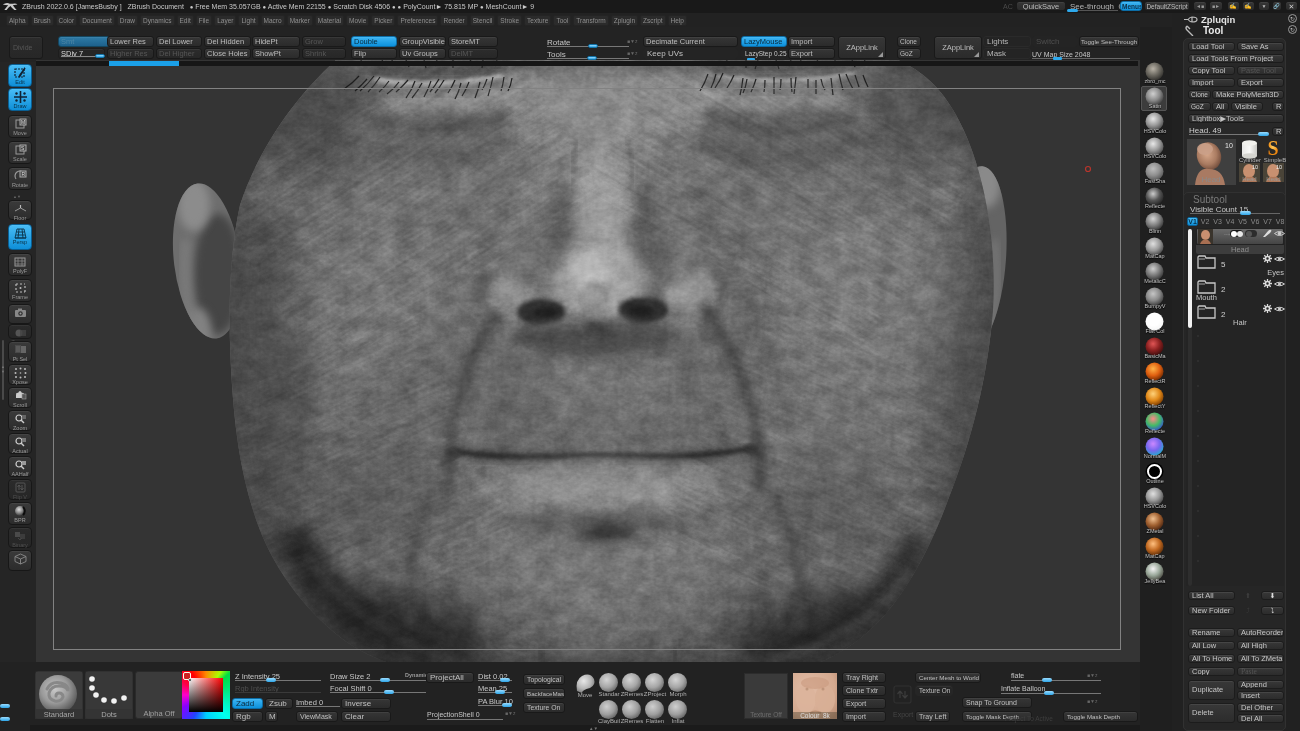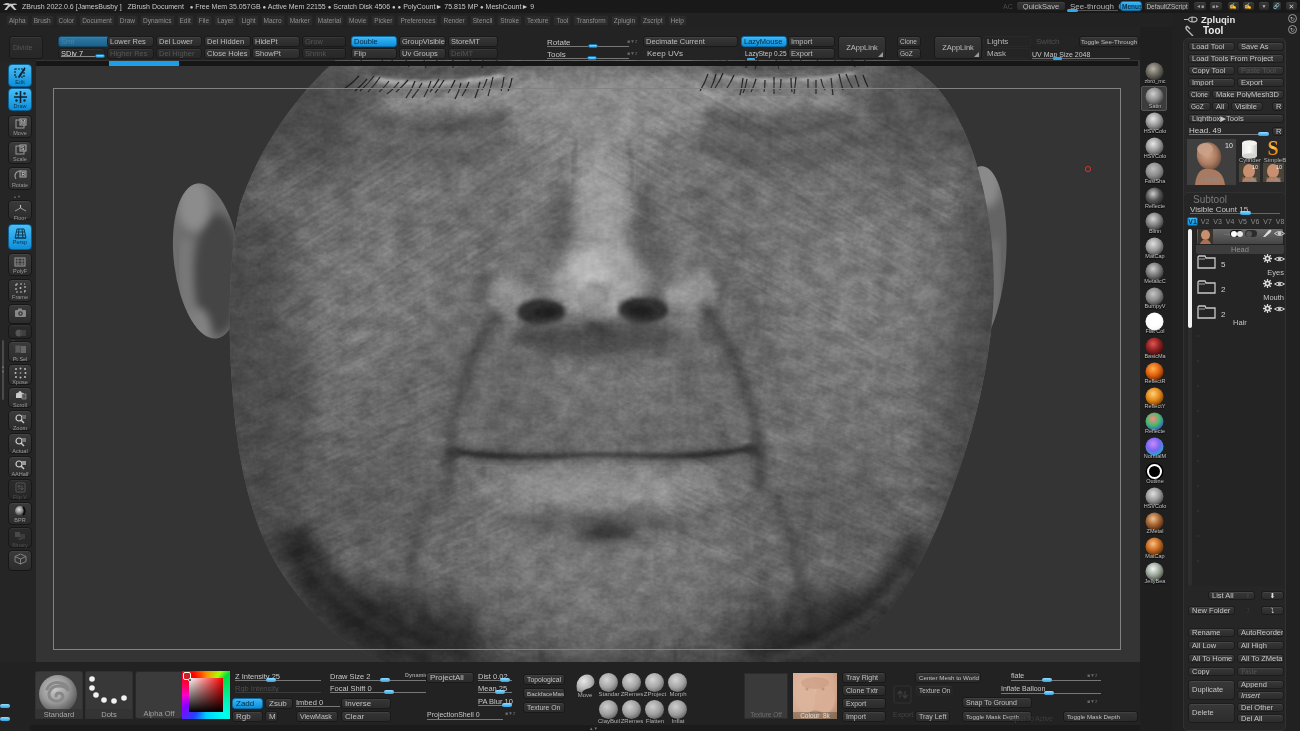--- a/index.html
+++ b/index.html
@@ -931,21 +931,21 @@
       </svg>
       <svg class="abs" style="left:1274px;top:255px" width="11" height="8" viewBox="0 0 11 8">
         <path d="M0.5 4 Q5.5 0.5 10.5 4 Q5.5 7.5 0.5 4 Z" fill="none" stroke="#ccc" stroke-width="1"></path>
         <circle cx="5.5" cy="4" r="1.6" fill="#ccc"></circle>
       </svg>
       <svg class="abs" style="left:1197px;top:279px" width="19" height="15" viewBox="0 0 19 15">
         <path d="M1 3 L1 14 L18 14 L18 4 L9 4 L8 2 L2 2 Z" fill="none" stroke="#c8c8c8" stroke-width="1.3"></path>
         <path d="M2 5 h6" stroke="#c8c8c8" stroke-width="0.8"></path>
       </svg>
       <div class="txt" style="left:1221px;top:285px;color:#d0d0d0;font-size:8px">2</div>
-      <div class="abs" style="left:1196px;top:293px;width:88px;text-align:right;color:#c5c5c5;font-size:7.5px">Mouth</div>
+      <div class="abs" style="left:1196px;top:293px;width:88px;text-align:left;color:#c5c5c5;font-size:7.5px">Mouth</div>
       <svg class="abs" style="left:1263px;top:279px" width="9" height="9" viewBox="0 0 9 9">
         <circle cx="4.5" cy="4.5" r="2" fill="none" stroke="#ddd" stroke-width="1.5"></circle>
         <g stroke="#ddd" stroke-width="1.3">
           <path d="M4.5 0 v2 M4.5 7 v2 M0 4.5 h2 M7 4.5 h2 M1.3 1.3 l1.4 1.4 M6.3 6.3 l1.4 1.4 M7.7 1.3 l-1.4 1.4 M2.7 6.3 l-1.4 1.4"></path>
         </g>
       </svg>
       <svg class="abs" style="left:1274px;top:280px" width="11" height="8" viewBox="0 0 11 8">
         <path d="M0.5 4 Q5.5 0.5 10.5 4 Q5.5 7.5 0.5 4 Z" fill="none" stroke="#ccc" stroke-width="1"></path>
         <circle cx="5.5" cy="4" r="1.6" fill="#ccc"></circle>
       </svg>
@@ -968,37 +968,37 @@
       <div class="abs" style="left:1197px;top:335px;width:2px;height:2px;background:#2e2e2e"></div>
       <div class="abs" style="left:1197px;top:360px;width:2px;height:2px;background:#2e2e2e"></div>
       <div class="abs" style="left:1197px;top:385px;width:2px;height:2px;background:#2e2e2e"></div>
       <div class="abs" style="left:1197px;top:410px;width:2px;height:2px;background:#2e2e2e"></div>
       <div class="abs" style="left:1197px;top:435px;width:2px;height:2px;background:#2e2e2e"></div>
       <div class="abs" style="left:1197px;top:460px;width:2px;height:2px;background:#2e2e2e"></div>
       <div class="abs" style="left:1197px;top:485px;width:2px;height:2px;background:#2e2e2e"></div>
       <div class="abs" style="left:1197px;top:510px;width:2px;height:2px;background:#2e2e2e"></div>
       <div class="abs" style="left:1197px;top:535px;width:2px;height:2px;background:#2e2e2e"></div>
       <div class="abs" style="left:1197px;top:560px;width:2px;height:2px;background:#2e2e2e"></div>
-      <div class="abs" style="left:1188px;top:591px;width:47px;height:9px;background:linear-gradient(#383838,#2c2c2c);border:1px solid #1c1c1c;border-radius:3px;color:#c6c6c6;font-size:7.5px;line-height:7px;padding:0 3px;white-space:nowrap;overflow:hidden;box-shadow:inset 0 1px 0 rgba(255,255,255,.07);margin-left:20px;">List All</div>
+      <div class="abs" style="left:1188px;top:591px;width:47px;height:9px;background:linear-gradient(#383838,#2c2c2c);border:1px solid #1c1c1c;border-radius:3px;color:#c6c6c6;font-size:7.5px;line-height:7px;padding:0 3px;white-space:nowrap;overflow:hidden;box-shadow:inset 0 1px 0 rgba(255,255,255,.07);">List All</div>
       <div class="abs" style="left:1241px;top:591px;width:14px;height:9px;text-align:center;color:#3e3e3e;font-size:7px;line-height:9px">⬆</div>
       <div class="abs" style="left:1261px;top:591px;width:23px;height:9px;background:linear-gradient(#383838,#2c2c2c);border:1px solid #1c1c1c;border-radius:3px;color:#c6c6c6;font-size:7.5px;line-height:7px;padding:0 3px;white-space:nowrap;overflow:hidden;box-shadow:inset 0 1px 0 rgba(255,255,255,.07);text-align:center;color:#ddd;font-size:7px">⬇</div>
       <div class="abs" style="left:1188px;top:606px;width:47px;height:9px;background:linear-gradient(#383838,#2c2c2c);border:1px solid #1c1c1c;border-radius:3px;color:#c6c6c6;font-size:7.5px;line-height:7px;padding:0 3px;white-space:nowrap;overflow:hidden;box-shadow:inset 0 1px 0 rgba(255,255,255,.07);">New Folder</div>
       <div class="abs" style="left:1241px;top:606px;width:14px;height:9px;text-align:center;color:#3e3e3e;font-size:7px;line-height:9px">⤴</div>
       <div class="abs" style="left:1261px;top:606px;width:23px;height:9px;background:linear-gradient(#383838,#2c2c2c);border:1px solid #1c1c1c;border-radius:3px;color:#c6c6c6;font-size:7.5px;line-height:7px;padding:0 3px;white-space:nowrap;overflow:hidden;box-shadow:inset 0 1px 0 rgba(255,255,255,.07);text-align:center;color:#ddd;font-size:7px">⤵</div>
       <div class="abs" style="left:1188px;top:628px;width:47px;height:9px;background:linear-gradient(#383838,#2c2c2c);border:1px solid #1c1c1c;border-radius:3px;color:#c6c6c6;font-size:7.5px;line-height:7px;padding:0 3px;white-space:nowrap;overflow:hidden;box-shadow:inset 0 1px 0 rgba(255,255,255,.07);">Rename</div>
       <div class="abs" style="left:1237px;top:628px;width:47px;height:9px;background:linear-gradient(#383838,#2c2c2c);border:1px solid #1c1c1c;border-radius:3px;color:#c6c6c6;font-size:7.5px;line-height:7px;padding:0 3px;white-space:nowrap;overflow:hidden;box-shadow:inset 0 1px 0 rgba(255,255,255,.07);">AutoReorder</div>
       <div class="abs" style="left:1188px;top:641px;width:47px;height:9px;background:linear-gradient(#383838,#2c2c2c);border:1px solid #1c1c1c;border-radius:3px;color:#c6c6c6;font-size:7.5px;line-height:7px;padding:0 3px;white-space:nowrap;overflow:hidden;box-shadow:inset 0 1px 0 rgba(255,255,255,.07);">All Low</div>
       <div class="abs" style="left:1237px;top:641px;width:47px;height:9px;background:linear-gradient(#383838,#2c2c2c);border:1px solid #1c1c1c;border-radius:3px;color:#c6c6c6;font-size:7.5px;line-height:7px;padding:0 3px;white-space:nowrap;overflow:hidden;box-shadow:inset 0 1px 0 rgba(255,255,255,.07);">All High</div>
       <div class="abs" style="left:1188px;top:654px;width:47px;height:9px;background:linear-gradient(#383838,#2c2c2c);border:1px solid #1c1c1c;border-radius:3px;color:#c6c6c6;font-size:7.5px;line-height:7px;padding:0 3px;white-space:nowrap;overflow:hidden;box-shadow:inset 0 1px 0 rgba(255,255,255,.07);">All To Home</div>
       <div class="abs" style="left:1237px;top:654px;width:47px;height:9px;background:linear-gradient(#383838,#2c2c2c);border:1px solid #1c1c1c;border-radius:3px;color:#c6c6c6;font-size:7.5px;line-height:7px;padding:0 3px;white-space:nowrap;overflow:hidden;box-shadow:inset 0 1px 0 rgba(255,255,255,.07);">All To ZMetal</div>
       <div class="abs" style="left:1188px;top:667px;width:47px;height:9px;background:linear-gradient(#383838,#2c2c2c);border:1px solid #1c1c1c;border-radius:3px;color:#c6c6c6;font-size:7.5px;line-height:7px;padding:0 3px;white-space:nowrap;overflow:hidden;box-shadow:inset 0 1px 0 rgba(255,255,255,.07);">Copy</div>
       <div class="abs" style="left:1237px;top:667px;width:47px;height:9px;background:linear-gradient(#383838,#2c2c2c);border:1px solid #1c1c1c;border-radius:3px;color:#555;font-size:7.5px;line-height:7px;padding:0 3px;white-space:nowrap;overflow:hidden;box-shadow:inset 0 1px 0 rgba(255,255,255,.07);font-family:Liberation Serif, serif;">Paste</div>
       <div class="abs" style="left:1188px;top:680px;width:47px;height:20px;background:linear-gradient(#383838,#2c2c2c);border:1px solid #1c1c1c;border-radius:3px;color:#c6c6c6;font-size:7.5px;line-height:18px;padding:0 3px;white-space:nowrap;overflow:hidden;box-shadow:inset 0 1px 0 rgba(255,255,255,.07);line-height:18px">Duplicate</div>
       <div class="abs" style="left:1237px;top:680px;width:47px;height:9px;background:linear-gradient(#383838,#2c2c2c);border:1px solid #1c1c1c;border-radius:3px;color:#c6c6c6;font-size:7.5px;line-height:7px;padding:0 3px;white-space:nowrap;overflow:hidden;box-shadow:inset 0 1px 0 rgba(255,255,255,.07);">Append</div>
-      <div class="abs" style="left:1237px;top:691px;width:47px;height:9px;background:linear-gradient(#383838,#2c2c2c);border:1px solid #1c1c1c;border-radius:3px;color:#c6c6c6;font-size:7.5px;line-height:7px;padding:0 3px;white-space:nowrap;overflow:hidden;box-shadow:inset 0 1px 0 rgba(255,255,255,.07);font-style:italic;">Insert</div>
+      <div class="abs" style="left:1237px;top:691px;width:47px;height:9px;background:linear-gradient(#383838,#2c2c2c);border:1px solid #1c1c1c;border-radius:3px;color:#c6c6c6;font-size:7.5px;line-height:7px;padding:0 3px;white-space:nowrap;overflow:hidden;box-shadow:inset 0 1px 0 rgba(255,255,255,.07);">Insert</div>
       <div class="abs" style="left:1188px;top:703px;width:47px;height:20px;background:linear-gradient(#383838,#2c2c2c);border:1px solid #1c1c1c;border-radius:3px;color:#c6c6c6;font-size:7.5px;line-height:18px;padding:0 3px;white-space:nowrap;overflow:hidden;box-shadow:inset 0 1px 0 rgba(255,255,255,.07);line-height:18px">Delete</div>
       <div class="abs" style="left:1237px;top:703px;width:47px;height:9px;background:linear-gradient(#383838,#2c2c2c);border:1px solid #1c1c1c;border-radius:3px;color:#c6c6c6;font-size:7.5px;line-height:7px;padding:0 3px;white-space:nowrap;overflow:hidden;box-shadow:inset 0 1px 0 rgba(255,255,255,.07);">Del Other</div>
       <div class="abs" style="left:1237px;top:714px;width:47px;height:9px;background:linear-gradient(#383838,#2c2c2c);border:1px solid #1c1c1c;border-radius:3px;color:#c6c6c6;font-size:7.5px;line-height:7px;padding:0 3px;white-space:nowrap;overflow:hidden;box-shadow:inset 0 1px 0 rgba(255,255,255,.07);">Del All</div>
     </div>
 
 <div class="abs" style="left:0;top:662px;width:1140px;height:69px;background:#222"></div>
 <div class="abs" style="left:30px;top:725px;width:1110px;height:6px;background:#1b1b1b"></div>
 <div id="bottombar">
       <svg class="abs" style="left:35px;top:671px" width="48" height="48">
         <rect width="48" height="48" rx="3" fill="#3b3b3b" stroke="#2a2a2a"></rect>

